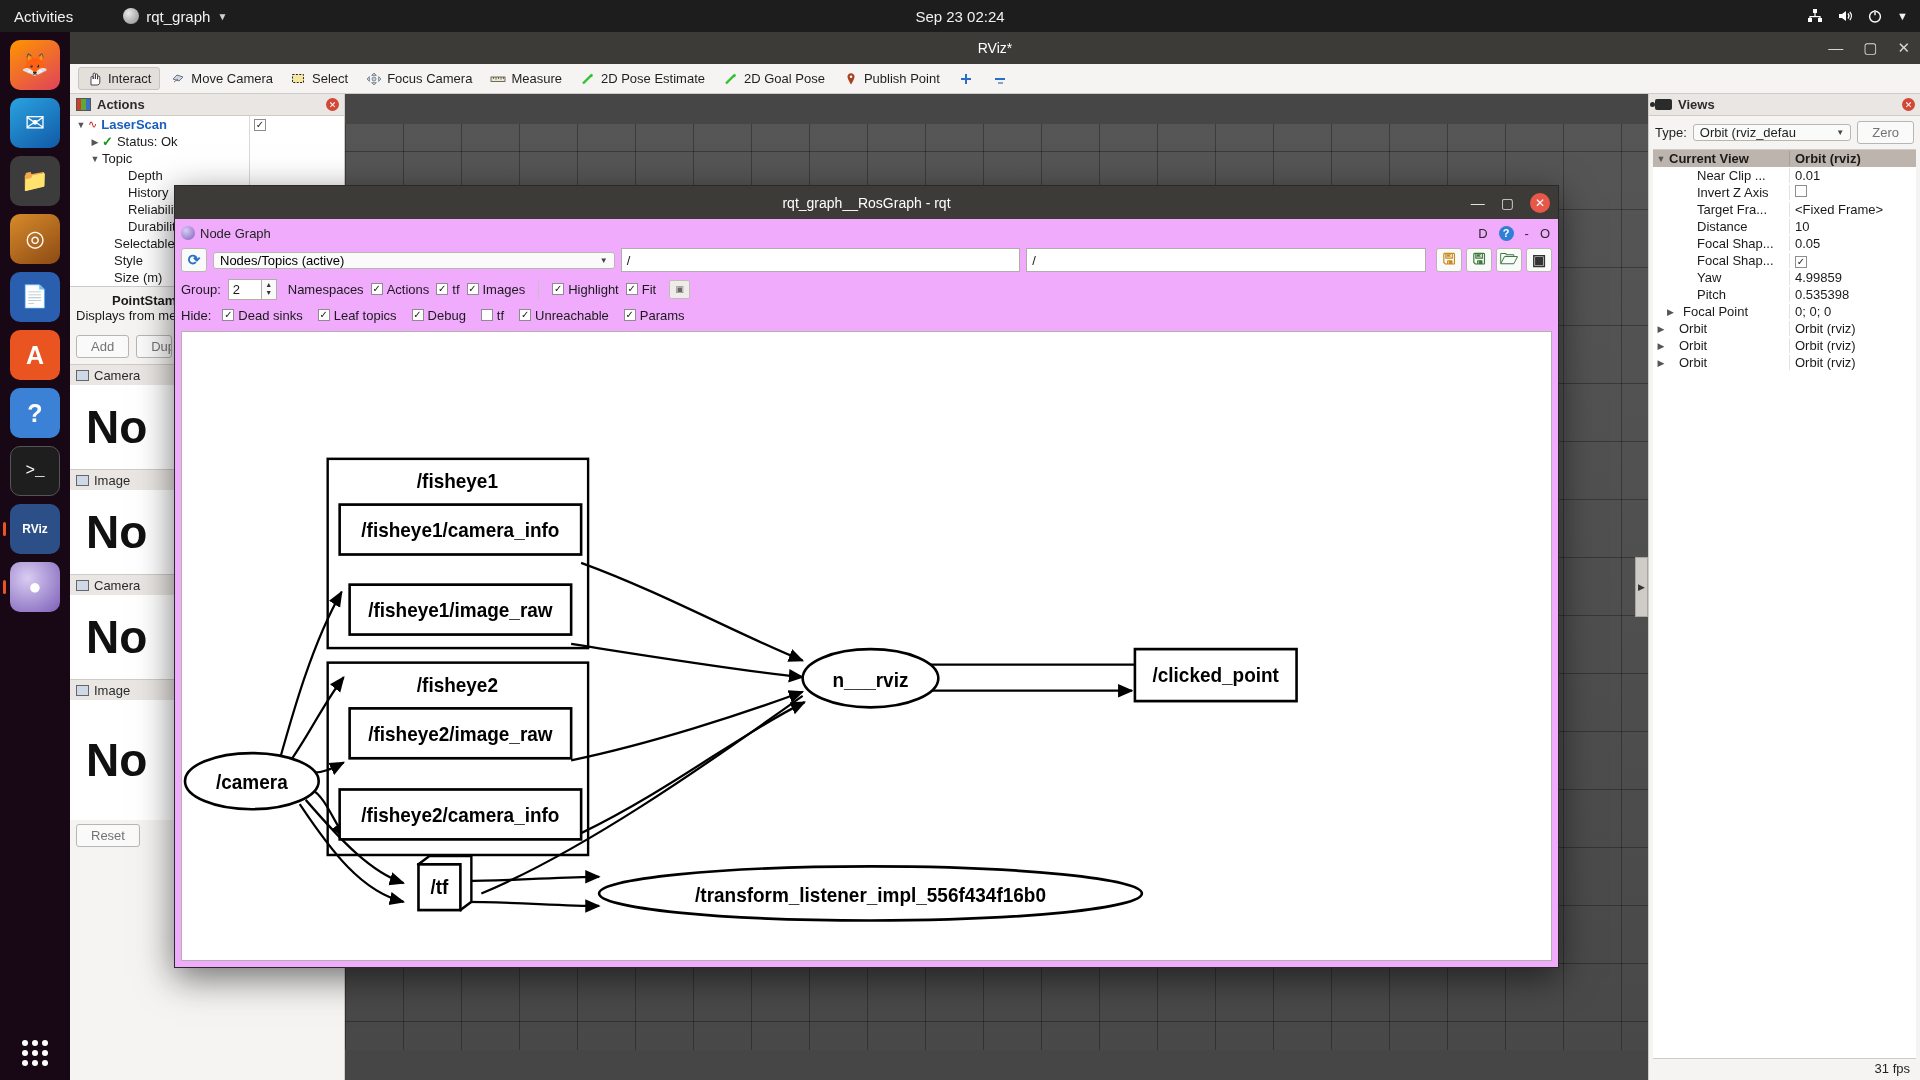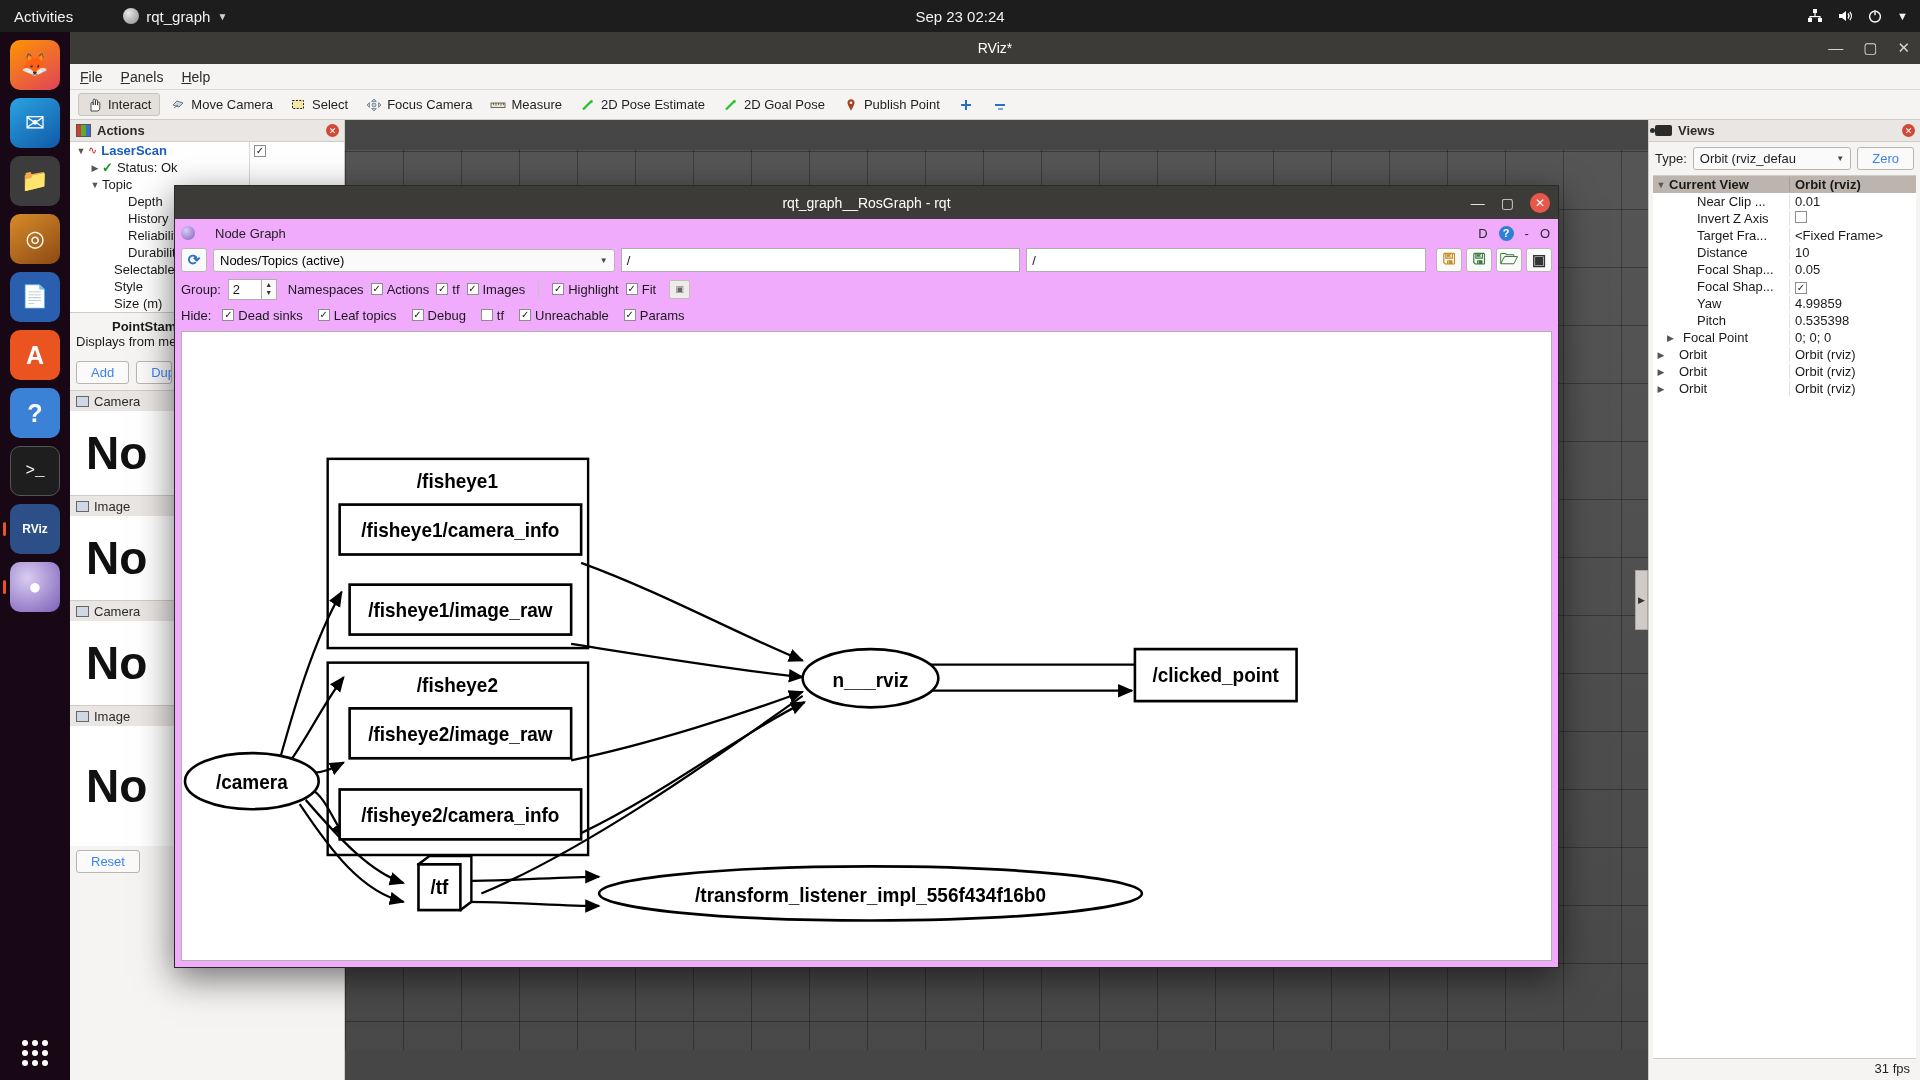--- a/index.html
+++ b/index.html
@@ -104,21 +104,21 @@
   .trow .arrow{ width:14px;color:#555;font-size:9px;text-align:center; }
   .trow .lbl{ flex:1; }
   .trow.sel .lbl{ color:#1b5fbd; font-weight:bold; }
   .cbcell{ width:95px; border-left:1px solid #d9d9d9; height:17px; display:flex; align-items:center; padding-left:4px;}
   .ck{ width:12px;height:12px;border:1px solid #8d8d8d;background:#fff;display:inline-flex;align-items:center;justify-content:center;font-size:10px;color:#1a1a1a;line-height:1; }
   #disp-desc{ padding:6px; font-size:13px; color:#1a1a1a; background:#f5f4f3; }
   #disp-desc b{ font-weight:bold;padding-left:36px; }
   #disp-btns{ display:flex; gap:7px; padding:6px; }
   .btn{
     background:#fbfafa; border:1px solid #b9b5b1; border-radius:3px;
-    padding:3px 14px; font-size:13px; color:#3b82f6;
+    padding:3px 14px; font-size:13px; color:#737373;
   }
   .subpanel{ border-top:1px solid #cfcbc7; }
   .sp-head{ height:20px;background:#e9e6e3;display:flex;align-items:center;gap:5px;padding:0 6px;font-size:13px;color:#2b2b2b; }
   .sp-icon{width:13px;height:11px;border:1px solid #666;background:#cfd8e6;}
   .sp-body{ background:#fff; height:84px; display:flex; align-items:center; overflow:hidden;
             font-size:46px; font-weight:bold; color:#111; padding-left:16px; }
   #reset-wrap{ padding:6px; }
 
   
   #view3d{ flex:1; position:relative; overflow:hidden; background:#4c4c4c; }
@@ -139,21 +139,21 @@
   
   #views{
     width:272px; background:#f5f4f3; border-left:1px solid #cfcbc7;
     display:flex;flex-direction:column;
   }
   .camicon{width:17px;height:11px;background:#2b2b2b;border-radius:2px;position:relative;}
   .camicon::before{content:"";position:absolute;left:-5px;top:3px;width:5px;height:5px;border-radius:50%;background:#2b2b2b;}
   #views-type{ display:flex;align-items:center;gap:6px;padding:5px 6px;font-size:13px;color:#1f1f1f; }
   .combo{
     flex:1; background:#fbfafa;border:1px solid #b9b5b1;border-radius:3px;
-    height:23px;display:flex;align-items:center;padding:0 6px;font-size:13px;position:relative;overflow:hidden;white-space:nowrap;
+    height:17px;display:flex;align-items:center;padding:0 6px;font-size:13px;position:relative;overflow:hidden;white-space:nowrap;
   }
   .combo .cv{ flex:1; overflow:hidden; }
   .combo .dn{ font-size:8px;color:#444;margin-left:4px; }
   #views-table{ flex:1; background:#fff; border-top:1px solid #cfcbc7;border-bottom:1px solid #cfcbc7;margin:0 4px; overflow:hidden; }
   .vrow{ display:flex; height:17px; font-size:13px; align-items:center; color:#1a1a1a;}
   .vrow .va{ width:16px;font-size:9px;color:#555;text-align:center; }
   .vrow .vk{ width:120px; }
   .vrow .vv{ flex:1; border-left:1px solid #e2e2e2; padding-left:5px; }
   .vrow.header{ background:#bdb5ad; font-weight:bold; }
   .vrow.header .vv{ border-left:1px solid #a79f97; }
@@ -171,21 +171,21 @@
   #rqt-title{
     height:33px;background:#3c3b37;color:#fff;display:flex;align-items:center;
     justify-content:center;font-size:14px;position:relative;flex:none;
   }
   #rqt-title .wb{ position:absolute;right:8px;display:flex;align-items:center;gap:16px;font-size:14px;color:#e2dfdc; }
   #rqt-title .wb .x{
     width:20px;height:20px;border-radius:50%;background:#e8584a;color:#fff;
     display:flex;align-items:center;justify-content:center;font-size:12px;
   }
   #rqt-inner{ flex:1;display:flex;flex-direction:column;padding:4px 6px 6px; min-height:0; }
-  #ng-head{ display:flex;align-items:center;gap:20px;font-size:13px;color:#1f1f1f;height:20px;position:relative; }
+  #ng-head{ display:flex;align-items:center;gap:5px;font-size:13px;color:#1f1f1f;height:20px;position:relative; }
   .globe{
     width:14px;height:14px;border-radius:50%;
     background:radial-gradient(circle at 35% 32%,#d9ccf2 0%,#a88fd8 55%,#7c5fb8 100%);
   }
   #ng-head .rightb{ position:absolute;right:2px;display:flex;align-items:center;gap:11px;font-size:13px;color:#2b2b2b; }
   .hlp{ width:15px;height:15px;border-radius:50%;background:#2f7fd4;color:#fff;font-size:11px;display:flex;align-items:center;justify-content:center;font-weight:bold; }
 
   #ng-row1{ display:flex;align-items:center;gap:6px;margin-top:4px;height:26px; }
   .iconbtn{
     width:26px;height:24px;background:#fbfafa;border:1px solid #b9b5b1;border-radius:3px;
@@ -286,25 +286,20 @@
 
   <div id="rviz-title">
     <span>RViz*</span>
     <span class="wbtns">
       <span>—</span>
       <span>▢</span>
       <span>✕</span>
     </span>
   </div>
 
-  <div id="rviz-menubar">
-    <span><u>F</u>ile</span>
-    <span><u>P</u>anels</span>
-    <span><u>H</u>elp</span>
-  </div>
 
   <div id="rviz-toolbar">
     <div class="tool active">
       <span class="ic">
         <svg width="16" height="14" viewBox="0 0 16 14">
             <path d="M4 13V5.5a1.1 1.1 0 012.2 0V7V2.2a1.1 1.1 0 012.2 0V7V3a1.1 1.1 0 012.2 0v4.2V5.2a1.1 1.1 0 012.2 0V10c0 2-1.3 3-3 3z" fill="#fff" stroke="#333" stroke-width=".9"></path>
           </svg>
       </span>
       <span>Interact</span>
     </div>

